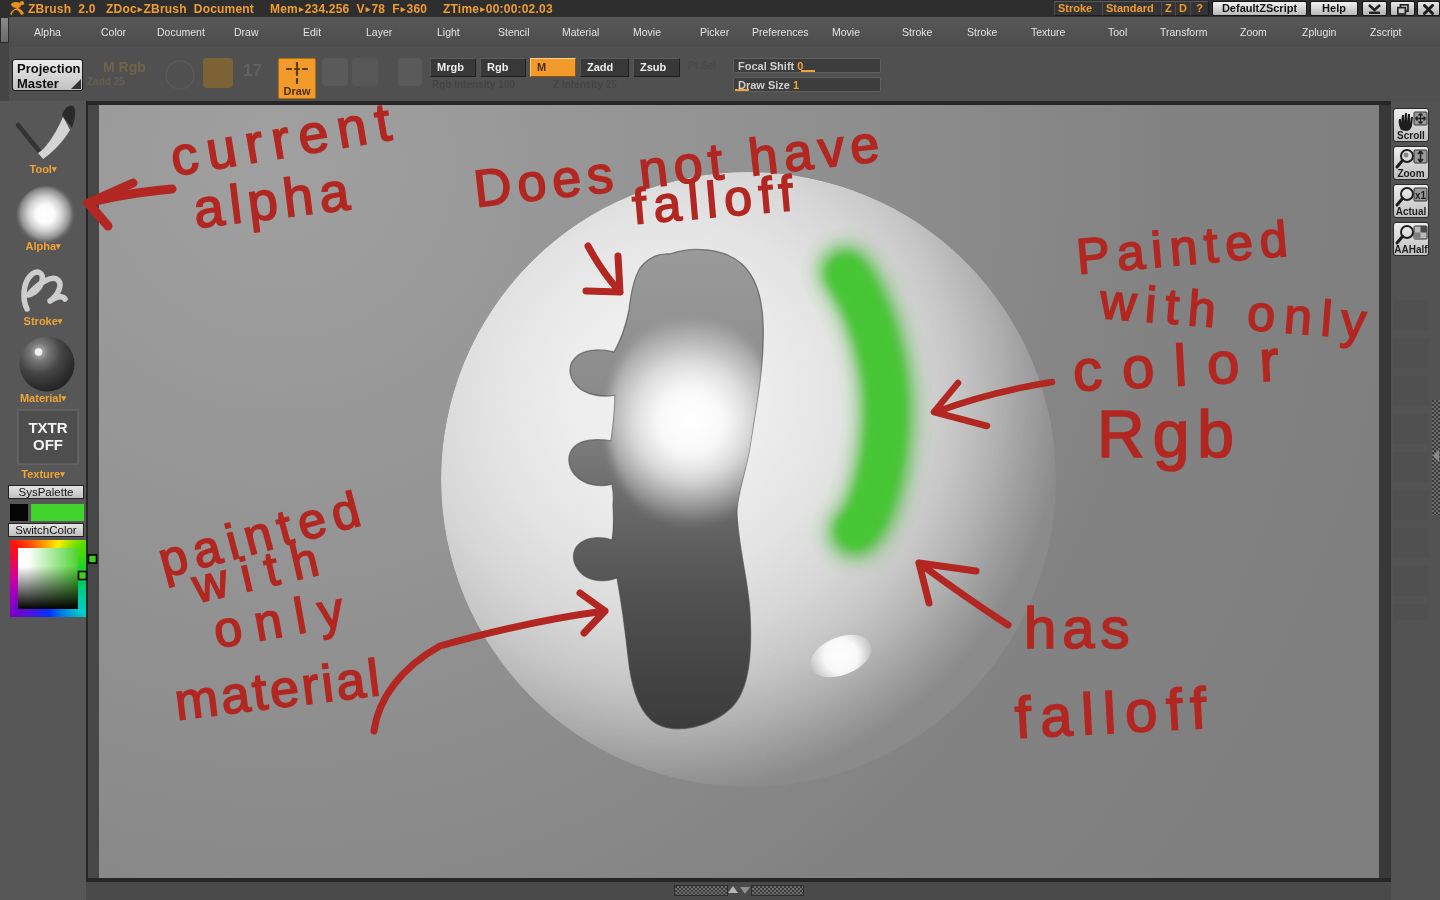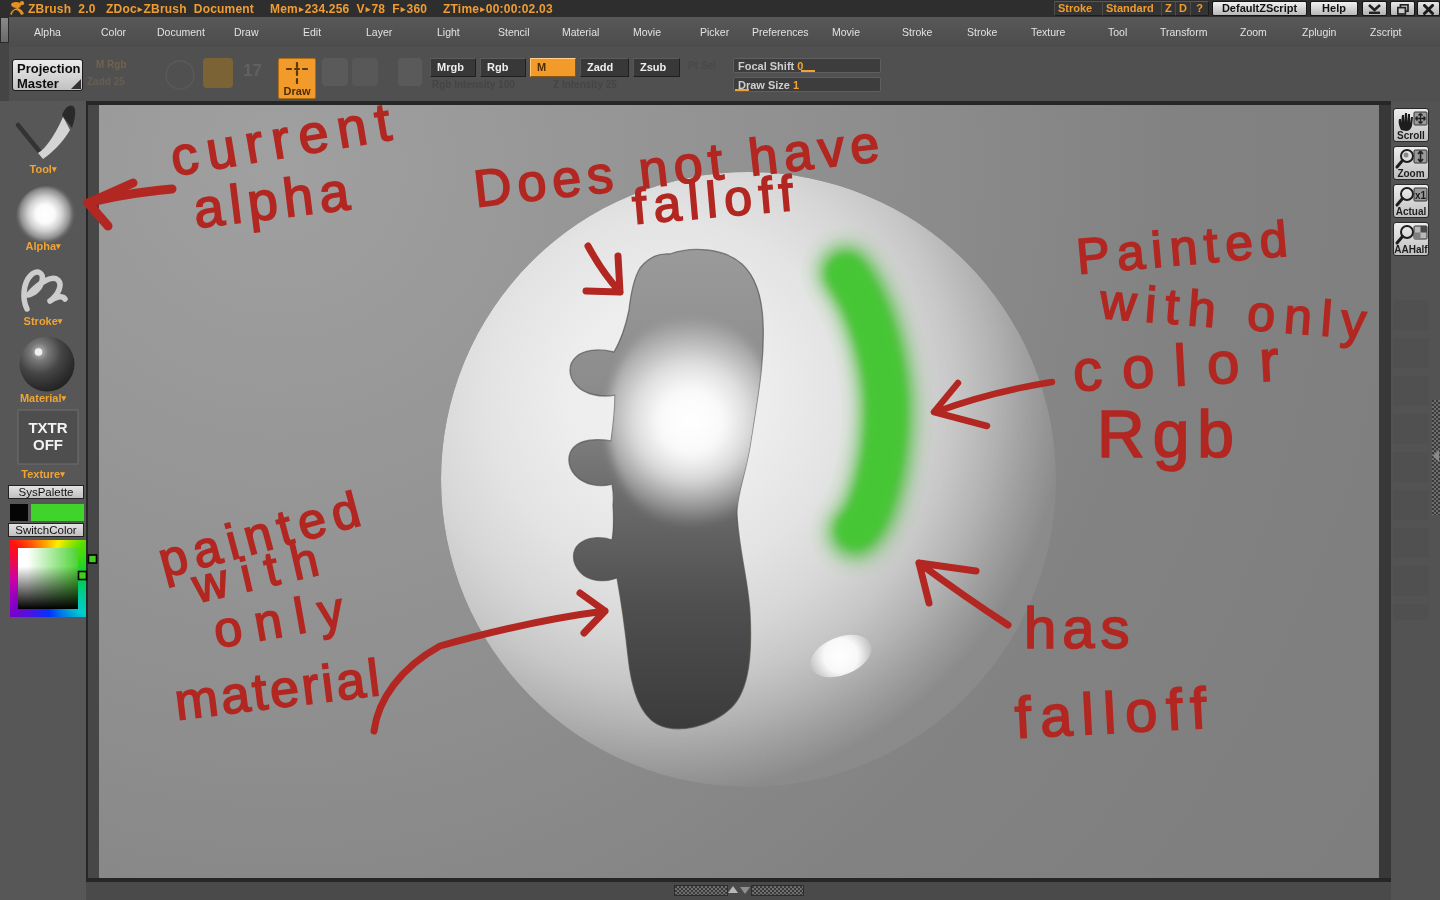--- a/index.html
+++ b/index.html
@@ -109,21 +109,21 @@
     <div class="menu" style="left:967px;">Stroke</div>
     <div class="menu" style="left:1031px;">Texture</div>
     <div class="menu" style="left:1108px;">Tool</div>
     <div class="menu" style="left:1160px;">Transform</div>
     <div class="menu" style="left:1240px;">Zoom</div>
     <div class="menu" style="left:1302px;">Zplugin</div>
     <div class="menu" style="left:1370px;">Zscript</div>
   </div>
   <div class="abs" id="shelf">
 
-    <div class="dim" style="left:96px;top:12px;width:40px;height:11px;color:#9a7a45;font-size:10px;font-weight:bold;opacity:.45;">M Rgb</div>
+    <div class="dim" style="left:103px;top:12px;width:40px;height:11px;color:#9a7a45;font-size:14px;font-weight:bold;opacity:.45;">M Rgb</div>
     <div class="dim" style="left:87px;top:29px;width:44px;height:11px;color:#8a7a55;font-size:10px;font-weight:bold;opacity:.35;">Zadd 25</div>
     <div style="position:absolute;left:165px;top:13px;width:26px;height:26px;border-radius:50%;border:2px solid #5e5e5e;opacity:.55;"></div>
     <div style="position:absolute;left:203px;top:11px;width:30px;height:30px;border-radius:4px;background:#8a6a2e;opacity:.75;"></div>
     <div class="dim" style="left:243px;top:14px;width:30px;height:20px;color:#666;font-size:17px;font-weight:bold;opacity:.8;">17</div>
     <div style="position:absolute;left:322px;top:11px;width:26px;height:28px;border-radius:4px;background:#5a5a5a;"></div>
     <div style="position:absolute;left:352px;top:11px;width:26px;height:28px;border-radius:4px;background:#585858;"></div>
     <div style="position:absolute;left:398px;top:11px;width:24px;height:28px;border-radius:4px;background:#5a5a5a;"></div>
     <div class="dim" style="left:432px;top:32px;width:90px;height:11px;color:#454545;font-size:10px;font-weight:bold;">Rgb Intensity 100</div>
     <div class="dim" style="left:553px;top:32px;width:90px;height:11px;color:#454545;font-size:10px;font-weight:bold;">Z Intensity 25</div>
     <div class="dim" style="left:688px;top:13px;width:40px;height:11px;color:#494949;font-size:10px;font-weight:bold;">Pt Sel</div>

